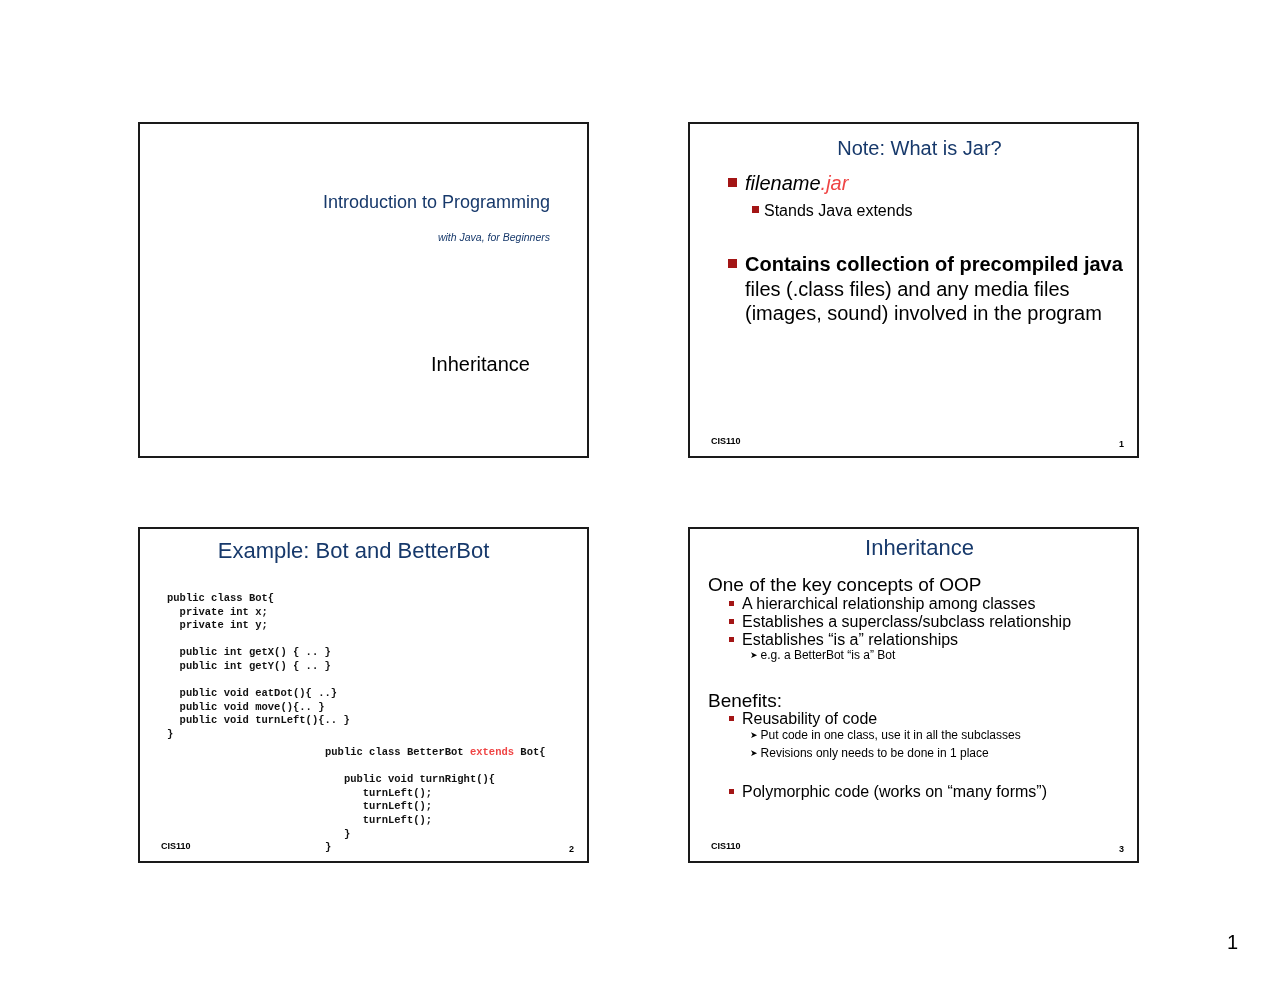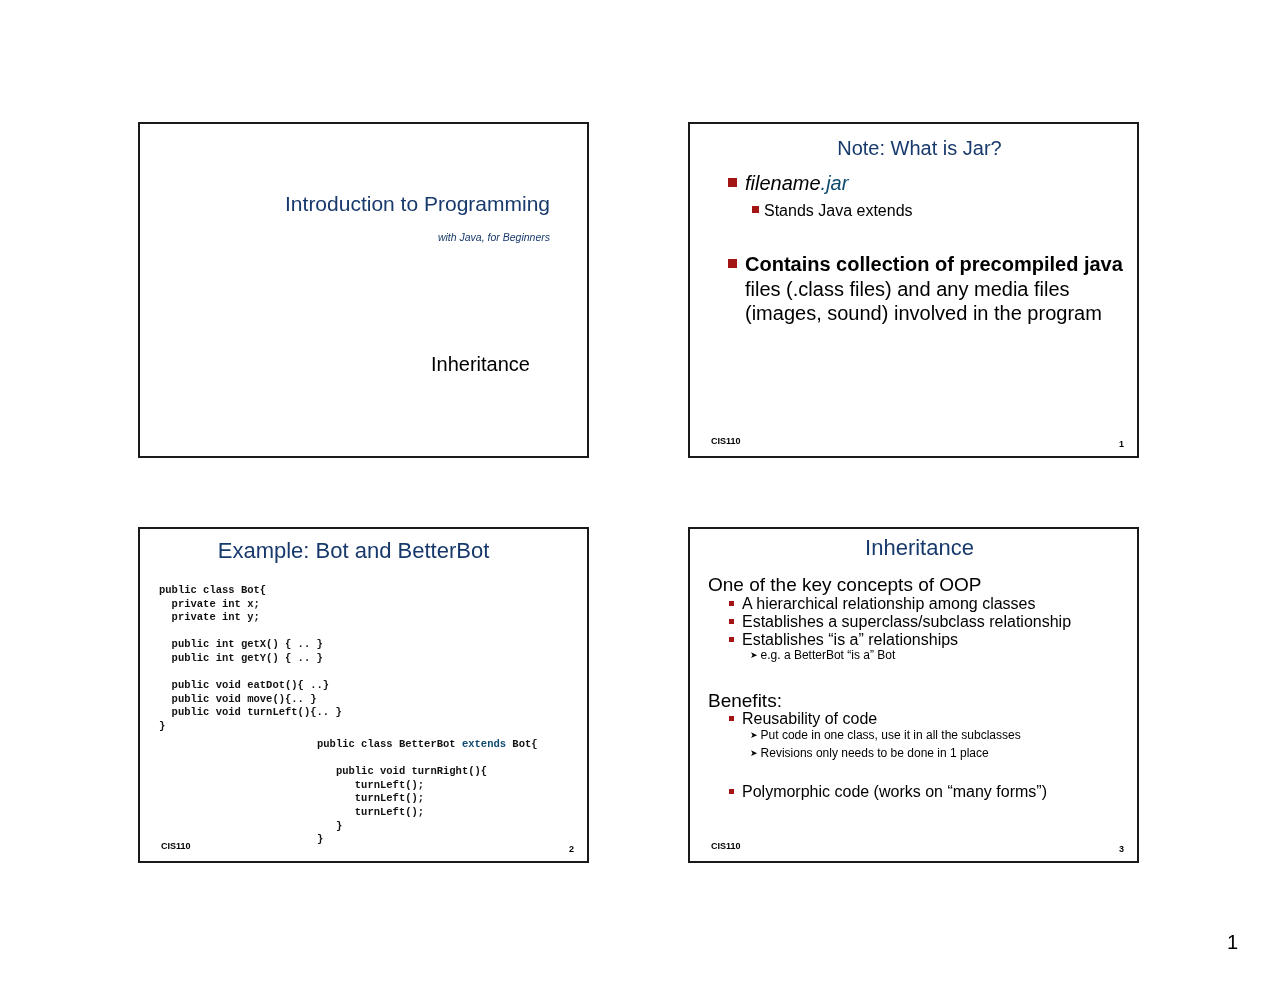--- a/index.html
+++ b/index.html
@@ -5,44 +5,44 @@
     html, body { margin: 0; padding: 0; }
     body {
       width: 1280px; height: 989px; position: relative; background: #ffffff;
       font-family: "Liberation Sans", sans-serif; color: #000; overflow: hidden;
     }
     .slide {
       position: absolute; width: 451px; height: 336px;
       border: 2px solid #1a1a1a; background: #fff; box-sizing: border-box;
     }
     .title-blue { color: #17396b; }
-    .red { color: #0c4a6e; }
+    .red { color: #ef4444; }
     .footer-left { position: absolute; left: 21px; bottom: 10px; font-size: 9px; font-weight: bold; }
     .footer-right { position: absolute; right: 13px; bottom: 7px; font-size: 9px; font-weight: bold; }
     .bullet-sq {
       display: inline-block; background: #a31515; vertical-align: middle;
     }
     
     #s0 { left: 138px; top: 122px; }
-    #s0 .main-title { position: absolute; right: 37px; top: 68px; font-size: 21px; white-space: nowrap; }
+    #s0 .main-title { position: absolute; right: 37px; top: 68px; font-size: 18px; white-space: nowrap; }
     #s0 .subtitle { position: absolute; right: 37px; top: 107px; font-size: 10.5px; font-style: italic; white-space: nowrap; }
     #s0 .section { position: absolute; right: 57px; top: 229px; font-size: 20px; white-space: nowrap; }
     
     #s1 { left: 688px; top: 122px; }
     #s1 .stitle { position: absolute; left: 0; right: 0; top: 13px; text-align: center; font-size: 20px; padding-left: 12px; }
     #s1 .l1 { position: absolute; left: 38px; font-size: 20px; white-space: nowrap; }
     #s1 .l1 .bullet-sq { width: 9px; height: 9px; margin-right: 8px; position: relative; top: -2px; }
     #s1 .l2 { position: absolute; left: 62px; font-size: 16px; white-space: nowrap; }
     #s1 .l2 .bullet-sq { width: 7px; height: 7px; margin-right: 5px; position: relative; top: -2px; }
     #s1 .wrap { position: absolute; left: 55px; font-size: 20px; line-height: 24px; white-space: nowrap; }
     
     #s2 { left: 138px; top: 527px; }
     #s2 .stitle { position: absolute; left: 0; right: 0; top: 9px; text-align: center; font-size: 22px; padding-right: 20px; }
     #s2 pre {
-      position: absolute; margin: 0; font-family: "Liberation Mono", monospace; font-weight: bold;
+      position: absolute; margin: 8px; font-family: "Liberation Mono", monospace; font-weight: bold;
       font-size: 10.5px; line-height: 13.6px; color: #111;
     }
     #s2 .code1 { left: 19px; top: 55px; }
     #s2 .code2 { left: 177px; top: 209px; }
     
     #s3 { left: 688px; top: 527px; }
     #s3 .stitle { position: absolute; left: 0; right: 0; top: 6px; text-align: center; font-size: 22px; padding-left: 12px; }
     #s3 .h { position: absolute; left: 18px; font-size: 19px; white-space: nowrap; text-align: center; }
     #s3 .b1 { position: absolute; left: 39px; font-size: 16px; white-space: nowrap; }
     #s3 .b1 .bullet-sq { width: 5px; height: 5px; margin-right: 8px; position: relative; top: -1px; }

